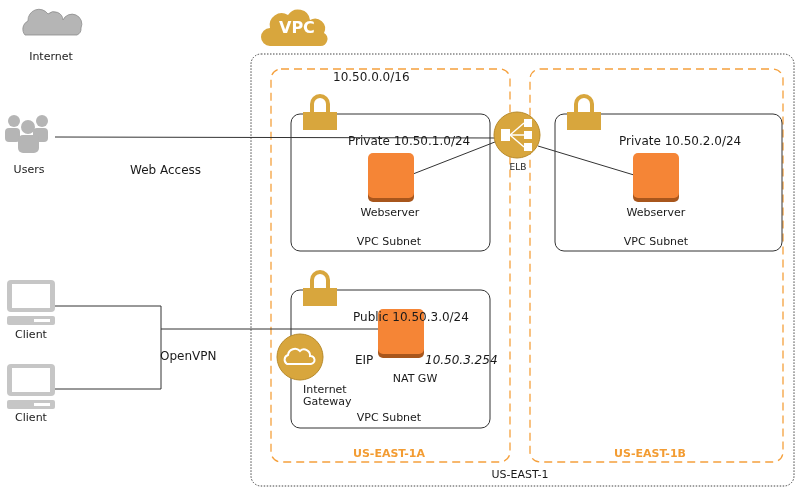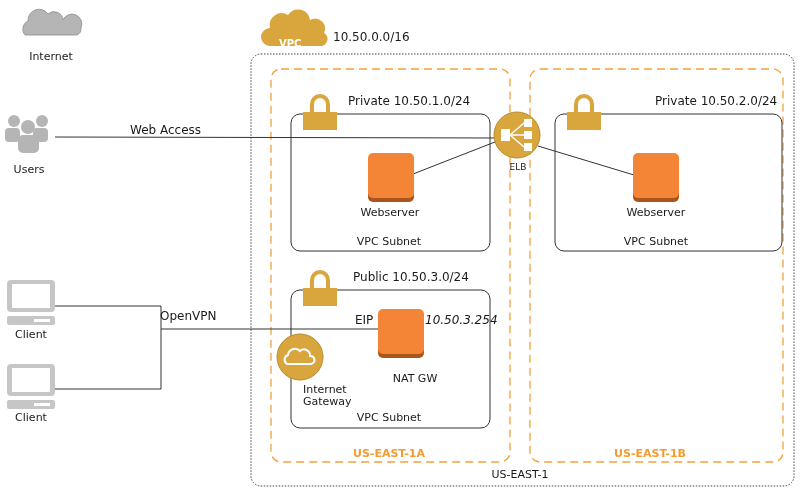--- a/index.html
+++ b/index.html
@@ -1,21 +1,21 @@
 <!DOCTYPE html>
 <html><head>
 <meta charset="utf-8">
 <style>
   html, body { margin: 0; padding: 0; background: #ffffff; }
   body { width: 800px; height: 495px; position: relative; overflow: hidden;
          font-family: "DejaVu Sans", sans-serif; color: #1a1a1a; }
   svg { position: absolute; left: 0; top: 0; }
   .lbl { position: absolute; font-size: 11px; white-space: nowrap; }
   .sm { font-size: 11px; }
-  .md { font-size: 12px; }
+  .md { font-size: 12px; margin-top: 40px; }
   .center { transform: translateX(-50%); text-align: center; }
   .orange { color: #f39c32; font-weight: bold; }
 </style>
 </head>
 <body>
 
 <svg width="800" height="495" viewBox="0 0 800 495">
 
   <rect x="251" y="54" width="543" height="432" rx="10" ry="10" fill="none" stroke="#444" stroke-width="1" stroke-dasharray="1.5,1.5"></rect>
 
@@ -106,25 +106,25 @@
 </svg>
 
 <div class="lbl sm center" style="left:51px; top:50px;">Internet</div>
 <div class="lbl sm center" style="left:29px; top:163px;">Users</div>
 <div class="lbl md" style="left:130px; top:123px;">Web Access</div>
 
 <div class="lbl sm center" style="left:31px; top:328px;">Client</div>
 <div class="lbl sm center" style="left:31px; top:411px;">Client</div>
 <div class="lbl md" style="left:160px; top:309px;">OpenVPN</div>
 
-<div class="lbl" style="left:279px; top:38px; color:#fff; font-size:10px; font-weight:bold;">VPC</div>
+<div class="lbl" style="left:279px; top:18px; color:#fff; font-size:16px; font-weight:bold;">VPC</div>
 <div class="lbl md" style="left:333px; top:30px;">10.50.0.0/16</div>
 
 <div class="lbl md" style="left:348px; top:94px;">Private 10.50.1.0/24</div>
-<div class="lbl md" style="left:655px; top:94px;">Private 10.50.2.0/24</div>
+<div class="lbl md" style="left:619px; top:94px;">Private 10.50.2.0/24</div>
 <div class="lbl md" style="left:353px; top:270px;">Public 10.50.3.0/24</div>
 
 <div class="lbl sm center" style="left:390px; top:206px;">Webserver</div>
 <div class="lbl sm center" style="left:656px; top:206px;">Webserver</div>
 <div class="lbl sm center" style="left:389px; top:235px;">VPC Subnet</div>
 <div class="lbl sm center" style="left:656px; top:235px;">VPC Subnet</div>
 
 <div class="lbl md" style="left:355px; top:313px;">EIP</div>
 <div class="lbl md" style="left:425px; top:313px;font-style:italic;">10.50.3.254</div>
 <div class="lbl sm center" style="left:399px; top:372px;margin-left:16px;">NAT GW</div>

